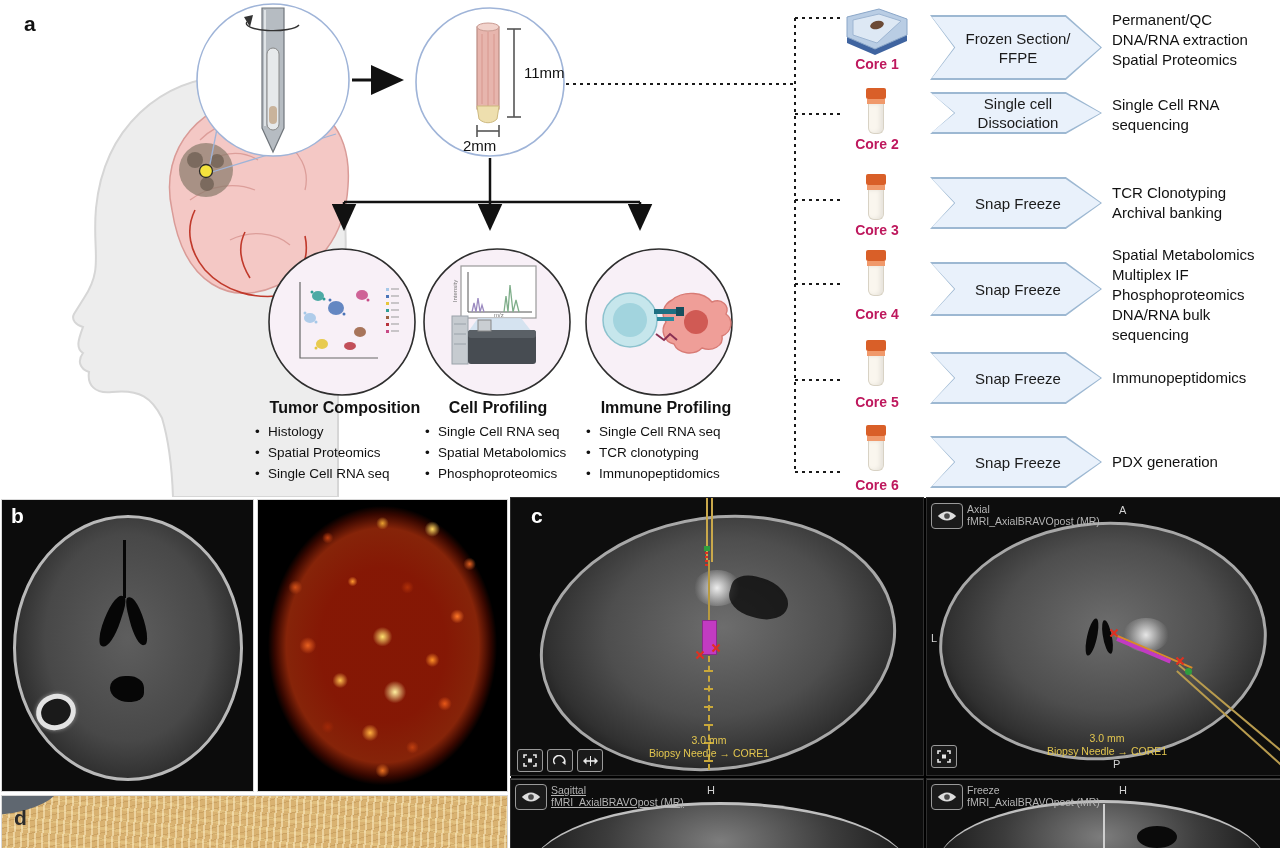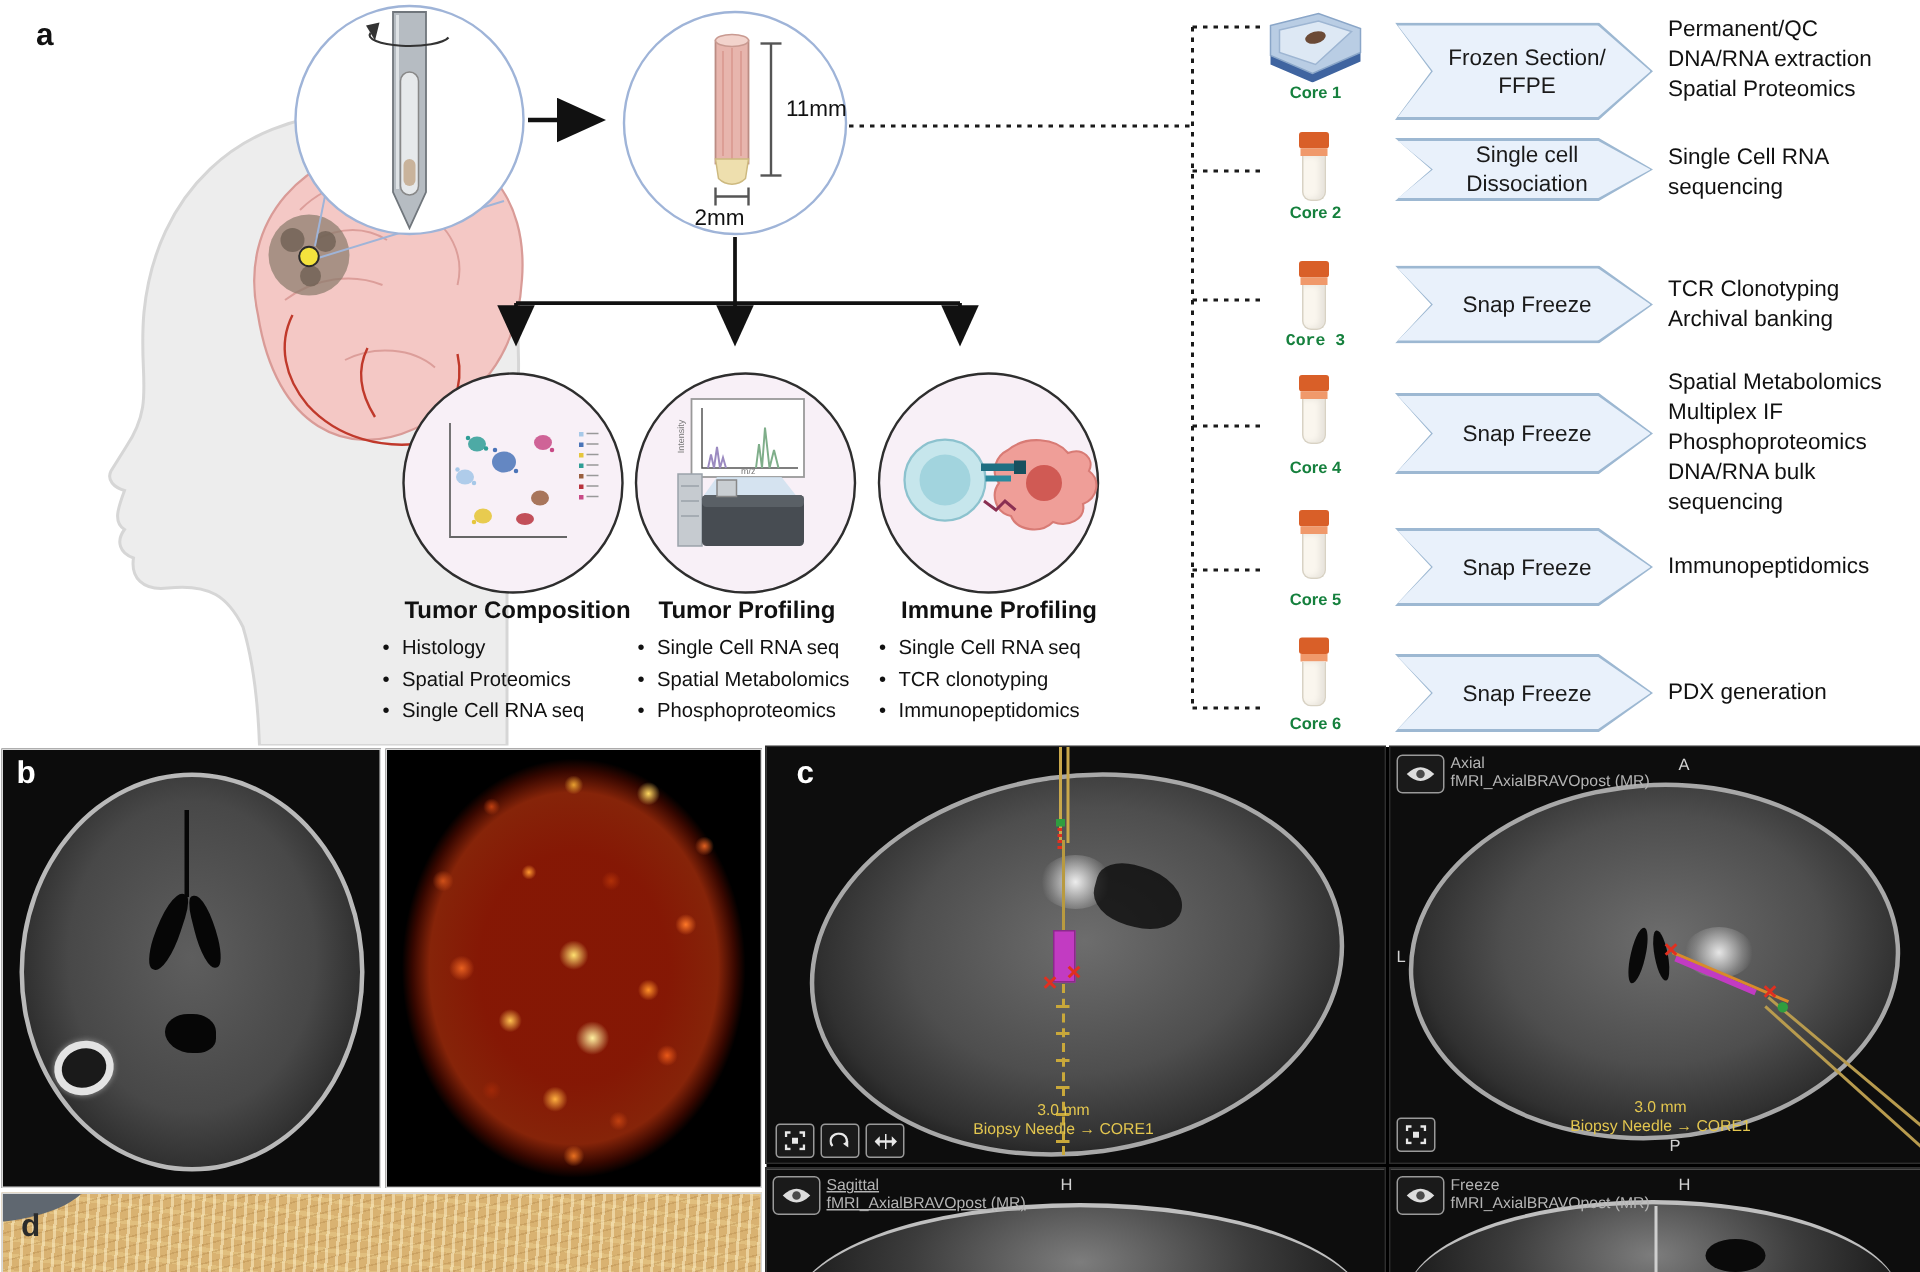--- a/index.html
+++ b/index.html
@@ -7,21 +7,21 @@
   .abs{position:absolute;}
   .panel-letter{font-weight:bold;font-size:21px;color:#111;}
   .panel-letter.light{color:#fff;}
 
   
   .measure-label{font-size:15px;color:#111;}
   .group-title{font-weight:bold;font-size:16px;color:#111;text-align:center;}
   .bullet-list{font-size:13.5px;color:#111;line-height:21px;}
   .bullet-item{display:flex;}
   .bullet-dot{width:13px;}
-  .core-label{font-weight:bold;font-size:11px;color:#15803d;text-align:center;width:74px;}
+  .core-label{font-weight:bold;font-size:14px;color:#be185d;text-align:center;width:74px;}
   .outputs{font-size:15px;color:#111;line-height:20px;}
 
   
   .banner{position:absolute;left:930px;width:172px;}
   .banner-shell{position:absolute;inset:0;background:#9db8d2;
     clip-path:polygon(0% 0%,79% 0%,100% 50%,79% 100%,0% 100%,14% 50%);}
   .banner-face{position:absolute;inset:1.6px;background:#e9f1fb;
     clip-path:polygon(0% 0%,79% 0%,100% 50%,79% 100%,0% 100%,14% 50%);}
   .banner-text{position:absolute;inset:0;display:flex;flex-direction:column;justify-content:center;
     align-items:center;padding:0 26px 0 30px;font-size:15px;color:#1a1a1a;text-align:center;line-height:19px;}
@@ -237,21 +237,21 @@
       </g>
     </svg>
 
     <div class="abs panel-letter" style="left:24px;top:12px;">a</div>
     <div class="abs measure-label" style="left:524px;top:64px;">11mm</div>
     <div class="abs measure-label" style="left:463px;top:137px;">2mm</div>
     <div class="abs" style="left:444px;top:288px;font-size:6px;color:#777;transform:rotate(-90deg);">Intensity</div>
     <div class="abs" style="left:494px;top:312px;font-size:6px;color:#777;">m/z</div>
 
     <div class="abs group-title" style="left:250px;top:399px;width:190px;">Tumor Composition</div>
-    <div class="abs group-title" style="left:408px;top:399px;width:180px;">Tumor Profiling</div>
+    <div class="abs group-title" style="left:408px;top:399px;width:180px;">Cell Profiling</div>
     <div class="abs group-title" style="left:576px;top:399px;width:180px;">Immune Profiling</div>
 
     <div class="abs bullet-list" style="left:255px;top:421px;">
       <div class="bullet-item">
           <span class="bullet-dot">•</span>
           <span>Histology</span>
         </div>
       <div class="bullet-item">
           <span class="bullet-dot">•</span>
           <span>Spatial Proteomics</span>
@@ -328,21 +328,21 @@
     <div class="abs outputs" style="left:1112px;top:95px;">
       <div>Single Cell RNA</div>
       <div>sequencing</div>
     </div>
 
     <div class="vial" style="left:866px;top:174px;">
         <div class="cap"></div>
         <div class="ring"></div>
         <div class="body"></div>
       </div>
-    <div class="abs core-label" style="left:840px;top:222px;font-family:Liberation Mono, monospace;">Core 3</div>
+    <div class="abs core-label" style="left:840px;top:222px;">Core 3</div>
     <div class="banner" style="top:177px;height:52px;">
       <div class="banner-shell"></div>
       <div class="banner-face"></div>
       <div class="banner-text">
           <div>Snap Freeze</div>
         </div>
     </div>
     <div class="abs outputs" style="left:1112px;top:183px;">
       <div>TCR Clonotyping</div>
       <div>Archival banking</div>

